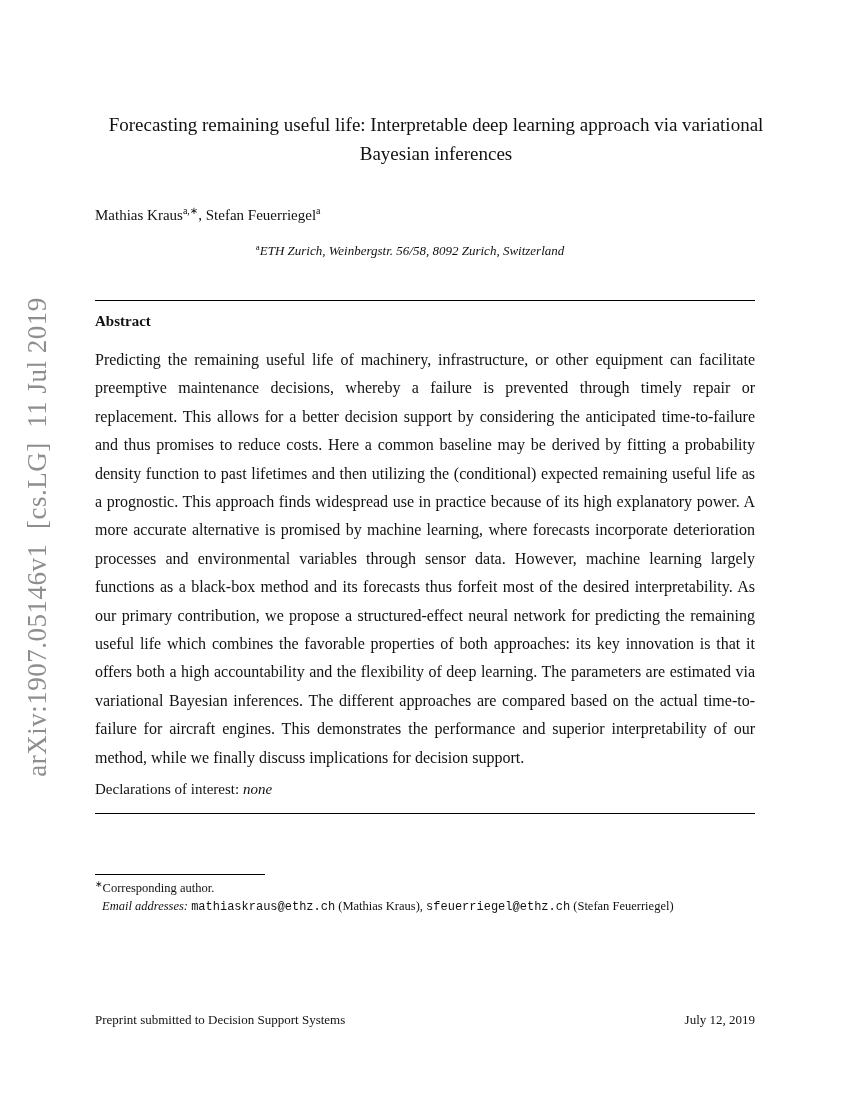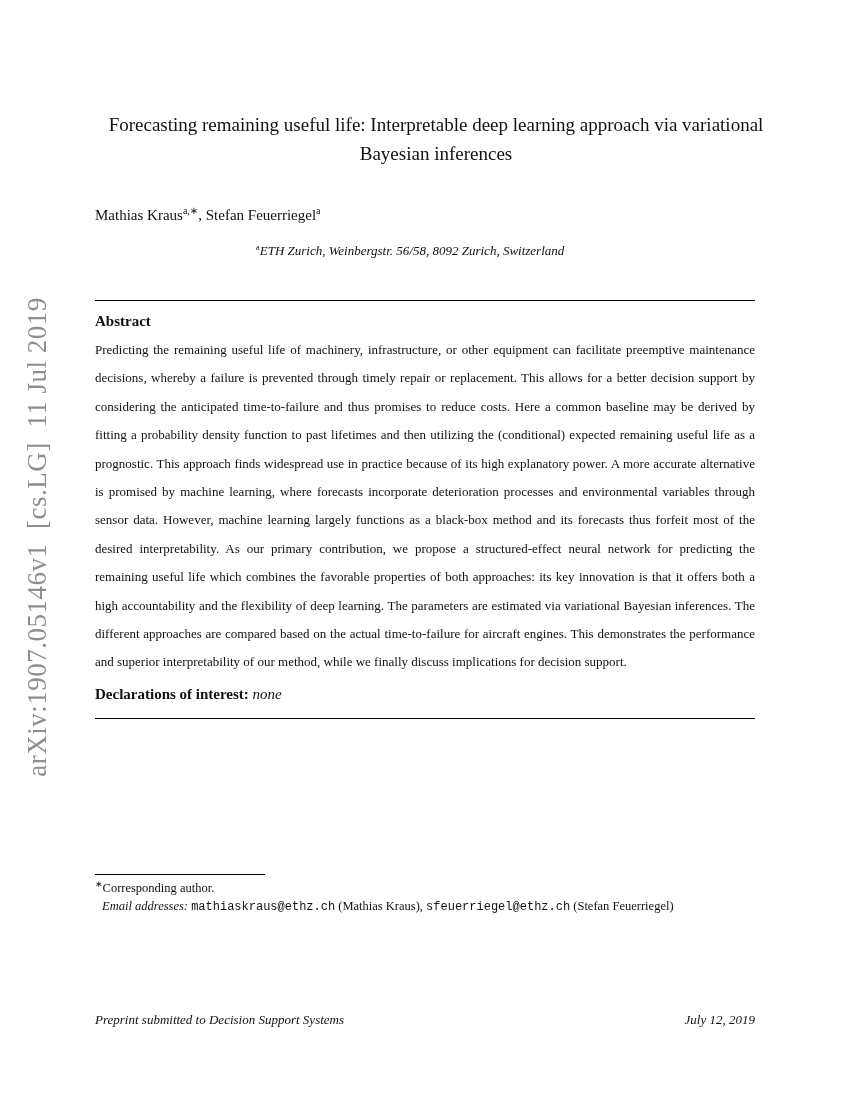--- a/index.html
+++ b/index.html
@@ -75,41 +75,41 @@
     border: none;
     border-top: 1.5px solid #000;
     margin: 0;
   }
   .abstract-heading {
     margin-top: 12px;
     font-weight: bold;
     font-size: 15px;
   }
   .abstract-body {
-    margin-top: 6px;
-    font-size: 13px;
+    margin-top: 16px;
+    font-size: 16px;
     line-height: 28.4px;
     text-align: justify;
     font-family: Liberation Serif, serif;
   }
   .keywords-line {
     margin-top: 1px;
     font-size: 15px;
     line-height: 28.4px;
     text-align: justify;
   }
   .keywords-label {
     font-style: italic;
   }
   .declarations-line {
     margin-top: 9px;
     font-size: 15px;
   }
   .declarations-label {
-    font-weight: bold;
+    font-weight: normal;
   }
   .declarations-value {
     font-style: italic;
   }
   .bottom-rule {
     margin-top: 15px;
   }
   .footnote-block {
     position: absolute;
     top: 874px;
@@ -143,21 +143,20 @@
     font-size: 12px;
   }
   .footer-line {
     position: absolute;
     top: 1012px;
     left: 95px;
     width: 660px;
     display: flex;
     justify-content: space-between;
     font-size: 13px;
-    font-style: italic;
   }
 </style>
 </head>
 <body>
 
 <div class="page">
 
   <div class="arxiv-vertical">arXiv:1907.05146v1  [cs.LG]  11 Jul 2019</div>
 
   <div class="title-block">Forecasting remaining useful life: Interpretable deep learning approach via variational Bayesian inferences</div>

